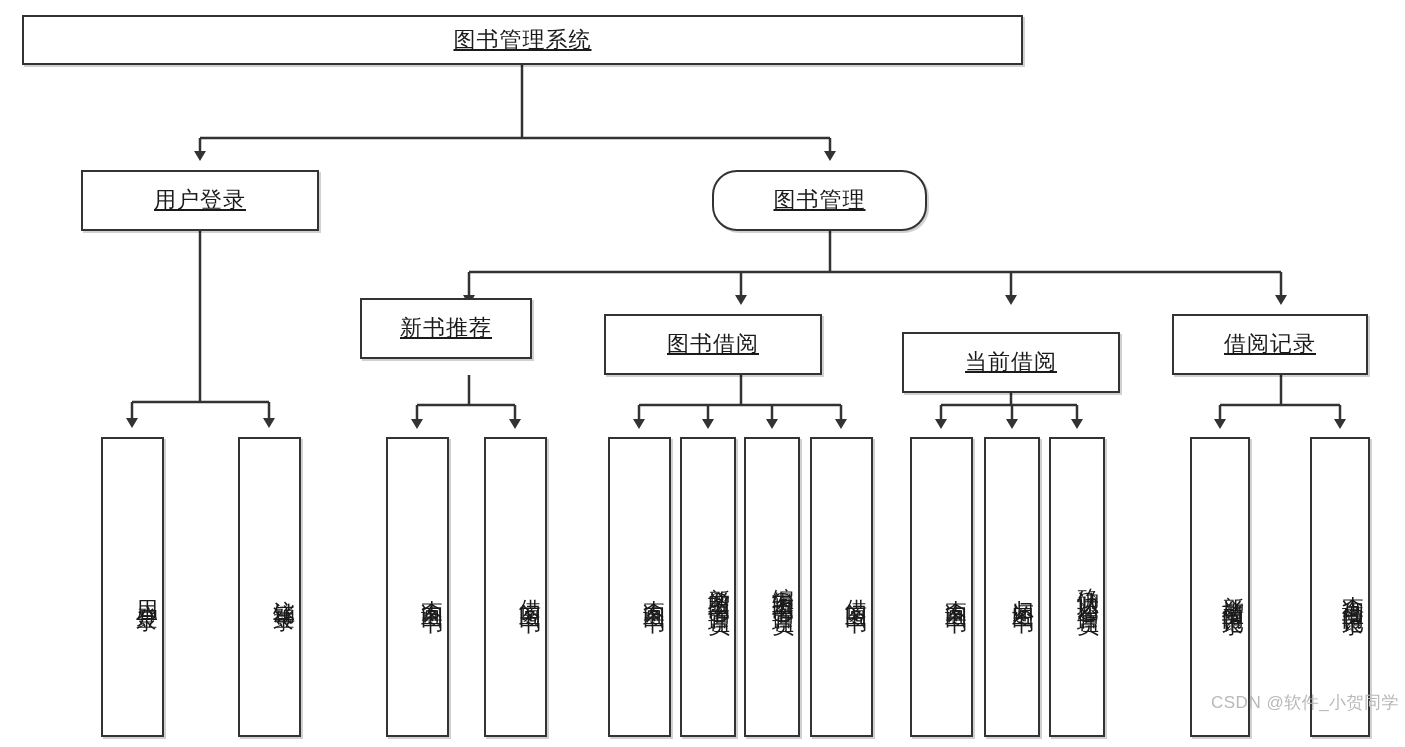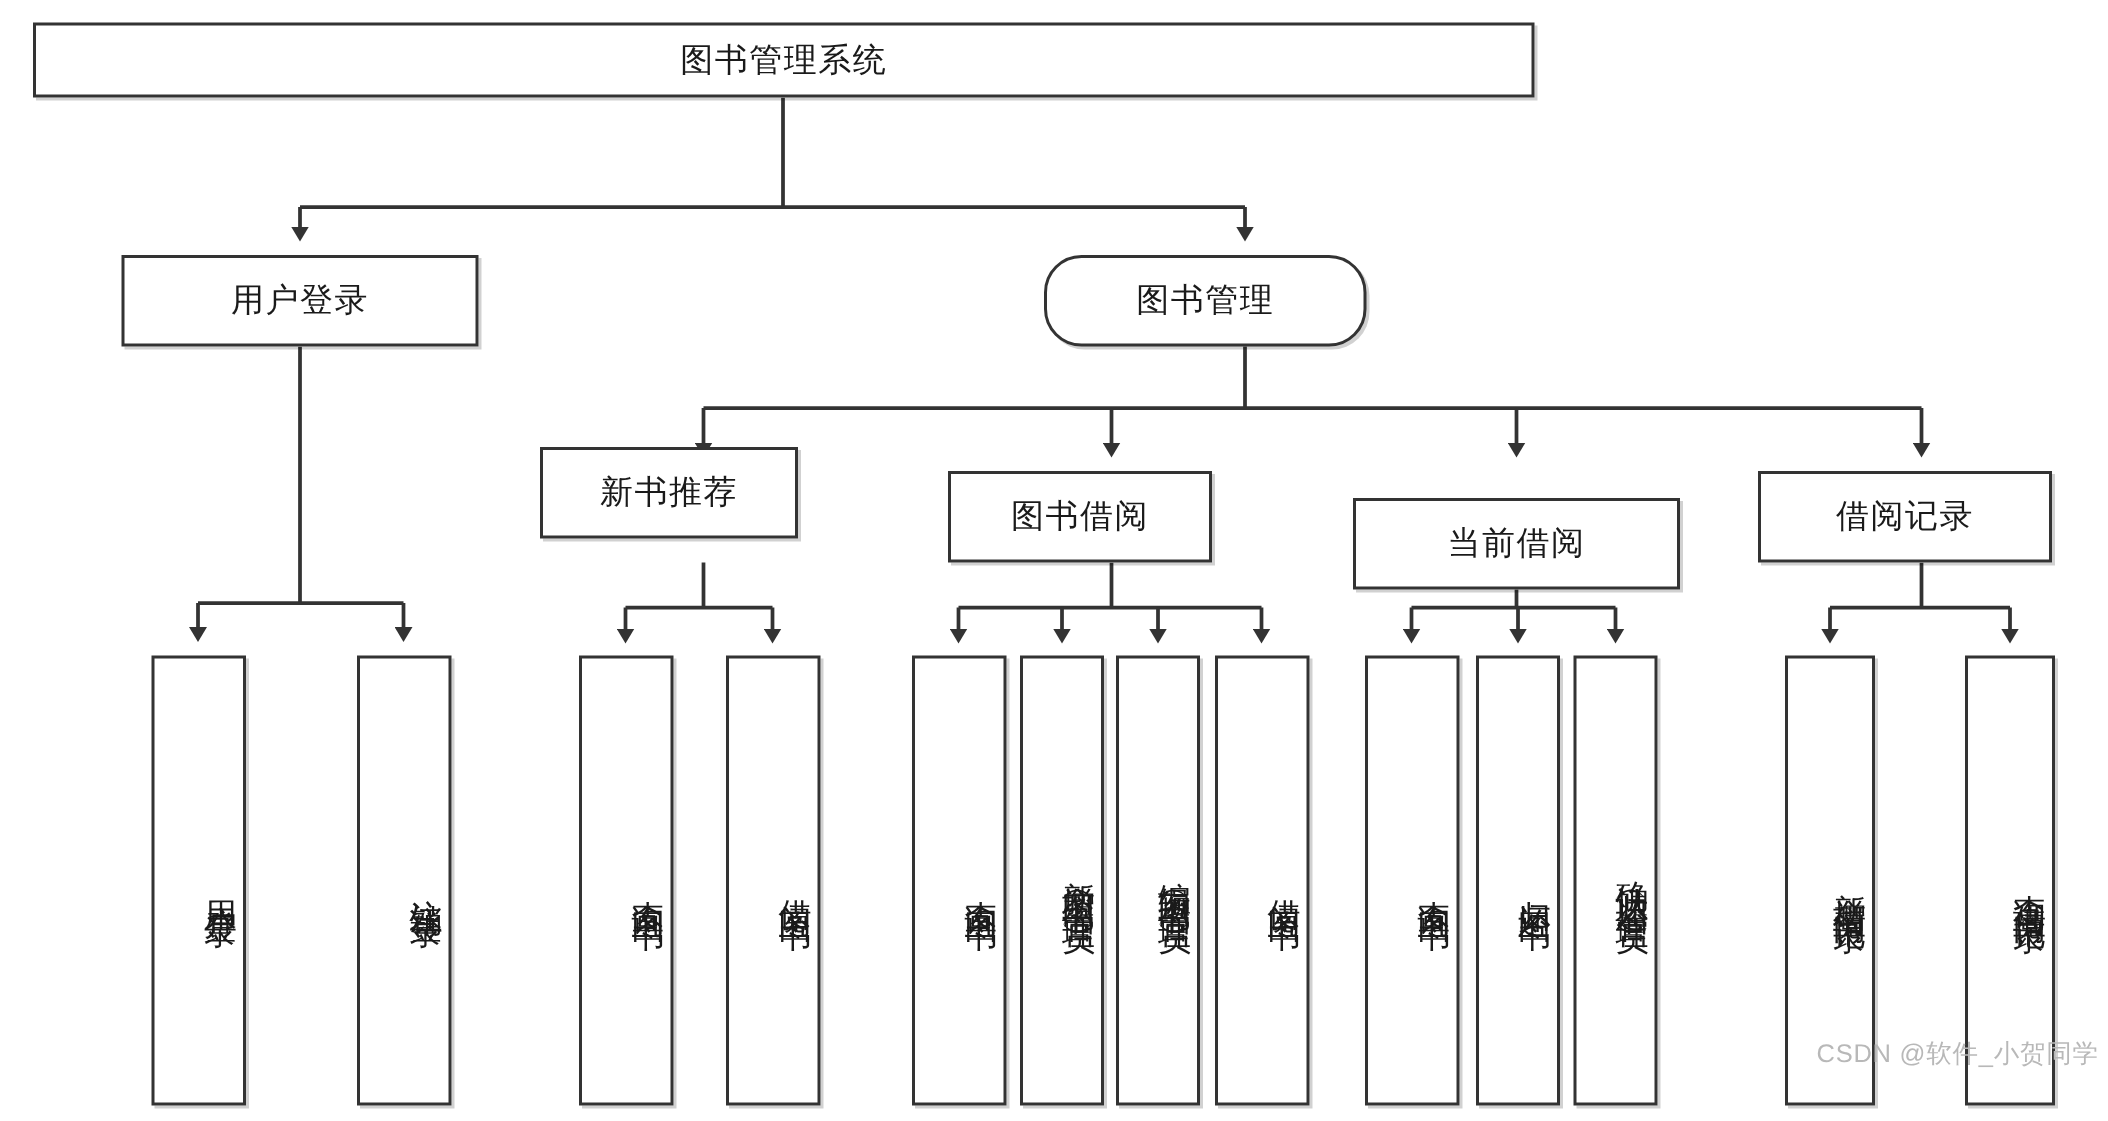--- a/index.html
+++ b/index.html
@@ -33,20 +33,21 @@
     box-shadow: 2px 2px 0 rgba(0,0,0,0.18);
     display: flex;
     align-items: center;
     justify-content: center;
     color: #1a1a1a;
   }
   .node-h {
     font-size: 22px;
     letter-spacing: 1px;
     line-height: 1.2;
+    text-decoration: underline;
   }
   .node-v {
     writing-mode: vertical-rl;
     text-orientation: upright;
     font-size: 22px;
     line-height: 1.35;
     letter-spacing: 4px;
     align-items: flex-start;
     justify-content: center;
     padding-top: 6px;
@@ -117,24 +118,24 @@
       <path d="M1281,375 L1281,405"></path>
       <path d="M1220,405 L1340,405"></path>
       <path d="M1220,405 L1220,420" marker-end="url(#arrow)"></path>
       <path d="M1340,405 L1340,420" marker-end="url(#arrow)"></path>
     </g>
   </svg>
 
   <div class="node node-h" style="left: 22px; top: 15px; width: 1001px; height: 50px;">图书管理系统</div>
 
   <div class="node node-h" style="left: 81px; top: 170px; width: 238px; height: 61px;">用户登录</div>
-  <div class="node node-h" style="left: 696px; top: 170px; width: 215px; height: 61px; border-radius: 25px;">图书管理</div>
+  <div class="node node-h" style="left: 712px; top: 170px; width: 215px; height: 61px; border-radius: 25px;">图书管理</div>
 
   <div class="node node-h" style="left: 360px; top: 298px; width: 172px; height: 61px;">新书推荐</div>
-  <div class="node node-h" style="left: 632px; top: 314px; width: 176px; height: 61px;">图书借阅</div>
+  <div class="node node-h" style="left: 604px; top: 314px; width: 218px; height: 61px;">图书借阅</div>
   <div class="node node-h" style="left: 902px; top: 332px; width: 218px; height: 61px;">当前借阅</div>
   <div class="node node-h" style="left: 1172px; top: 314px; width: 196px; height: 61px;">借阅记录</div>
 
   <div class="node node-v" style="left: 101px; top: 437px; width: 63px; height: 300px;">用户登录</div>
   <div class="node node-v" style="left: 238px; top: 437px; width: 63px; height: 300px;">注销登录</div>
   <div class="node node-v" style="left: 386px; top: 437px; width: 63px; height: 300px;">查询图书</div>
   <div class="node node-v" style="left: 484px; top: 437px; width: 63px; height: 300px;">借阅图书</div>
   <div class="node node-v" style="left: 608px; top: 437px; width: 63px; height: 300px;">查询图书</div>
   <div class="node node-v top-aligned" style="left: 680px; top: 437px; width: 56px; height: 300px;">新增图书（管理员）</div>
   <div class="node node-v top-aligned" style="left: 744px; top: 437px; width: 56px; height: 300px;">编辑图书（管理员）</div>

